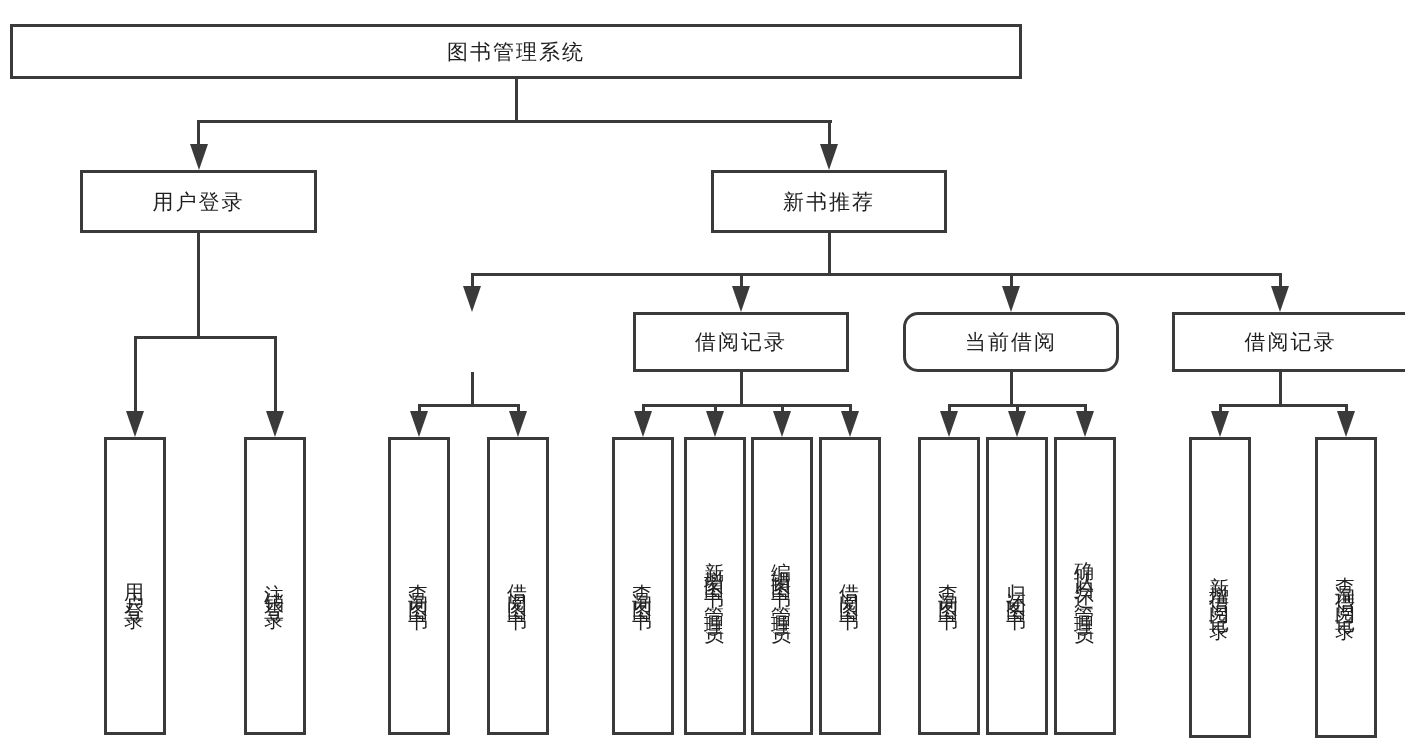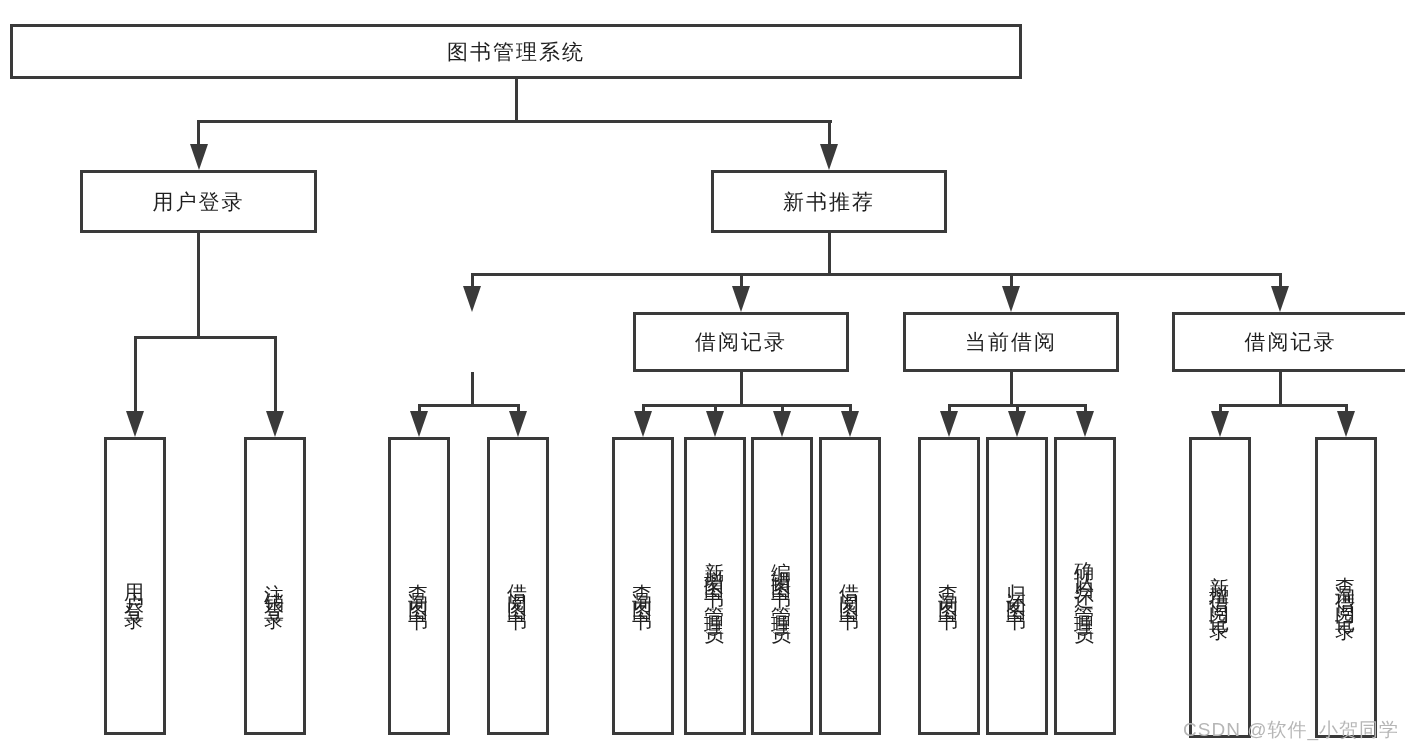--- a/index.html
+++ b/index.html
@@ -99,21 +99,21 @@
   <div class="box h" style="left:80px;top:170px;width:237px;height:63px;">
     <span>用户登录</span>
   </div>
   <div class="box h" style="left:711px;top:170px;width:236px;height:63px;">
     <span>新书推荐</span>
   </div>
 
   <div class="box h" style="left:633px;top:312px;width:216px;height:60px;">
     <span>借阅记录</span>
   </div>
-  <div class="box h" style="left:903px;top:312px;width:216px;height:60px;">
+  <div class="box h" style="left:903px;top:312px;width:216px;height:60px;border-radius:15px;">
     <span>当前借阅</span>
   </div>
   <div class="box h" style="left:1172px;top:312px;width:237px;height:60px;">
     <span>借阅记录</span>
   </div>
 
   <div class="box v" style="left:104px;top:437px;width:62px;height:298px;">
     <span>用户登录</span>
   </div>
   <div class="box v" style="left:244px;top:437px;width:62px;height:298px;">
@@ -150,15 +150,14 @@
     <span>确认归还（管理员）</span>
   </div>
 
   <div class="box v" style="left:1189px;top:437px;width:62px;height:301px;">
     <span>新增借阅记录</span>
   </div>
   <div class="box v" style="left:1315px;top:437px;width:62px;height:301px;">
     <span>查询借阅记录</span>
   </div>
 
-  <div class="wm">CSDN @软件_小贺同学</div>
 
 </div>
 
 </body></html>

